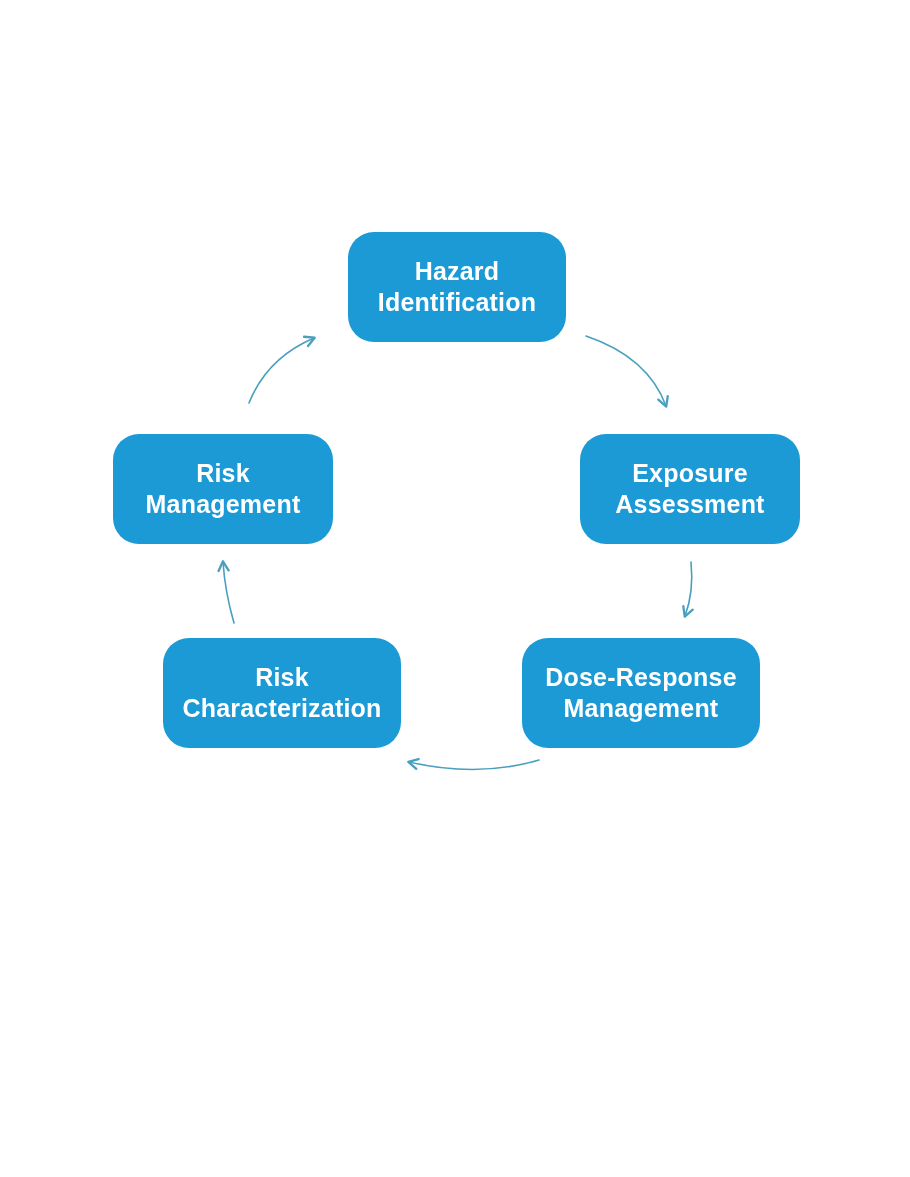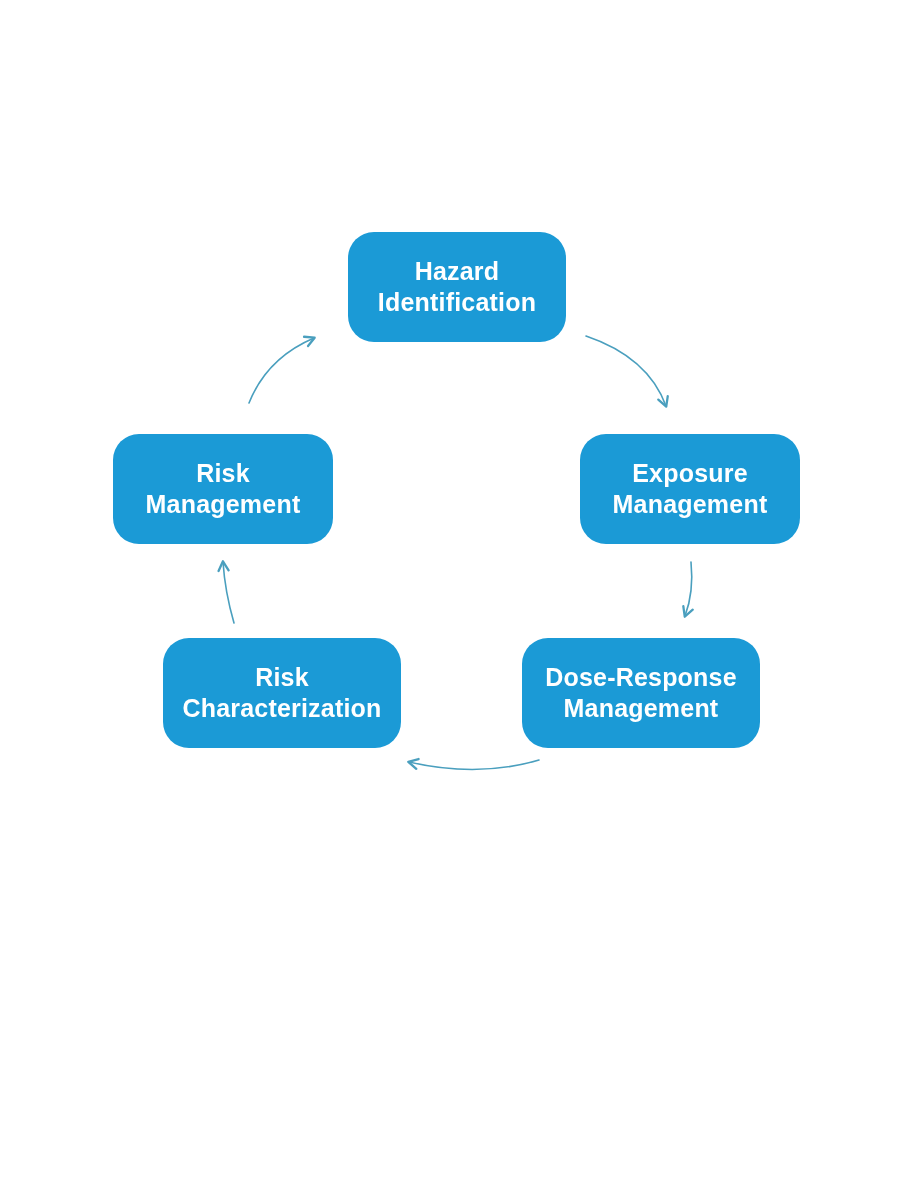--- a/index.html
+++ b/index.html
@@ -69,21 +69,21 @@
     <path class="arrow-stroke" d="M691,562 Q694,592 685,616" marker-end="url(#arrowhead)"></path>
     <path class="arrow-stroke" d="M539,760 Q478,778 409,762" marker-end="url(#arrowhead)"></path>
     <path class="arrow-stroke" d="M234,623 Q225,592 223,562" marker-end="url(#arrowhead)"></path>
     <path class="arrow-stroke" d="M249,403 Q267,358 314,338" marker-end="url(#arrowhead)"></path>
   </svg>
 
   <div class="node node-hazard">Hazard
 Identification</div>
 
   <div class="node node-exposure">Exposure
-Management</div>
+Assessment</div>
 
   <div class="node node-dose-response">Dose-Response
 Management</div>
 
   <div class="node node-risk-char">Risk
 Characterization</div>
 
   <div class="node node-risk-mgmt">Risk
 Management</div>
 

